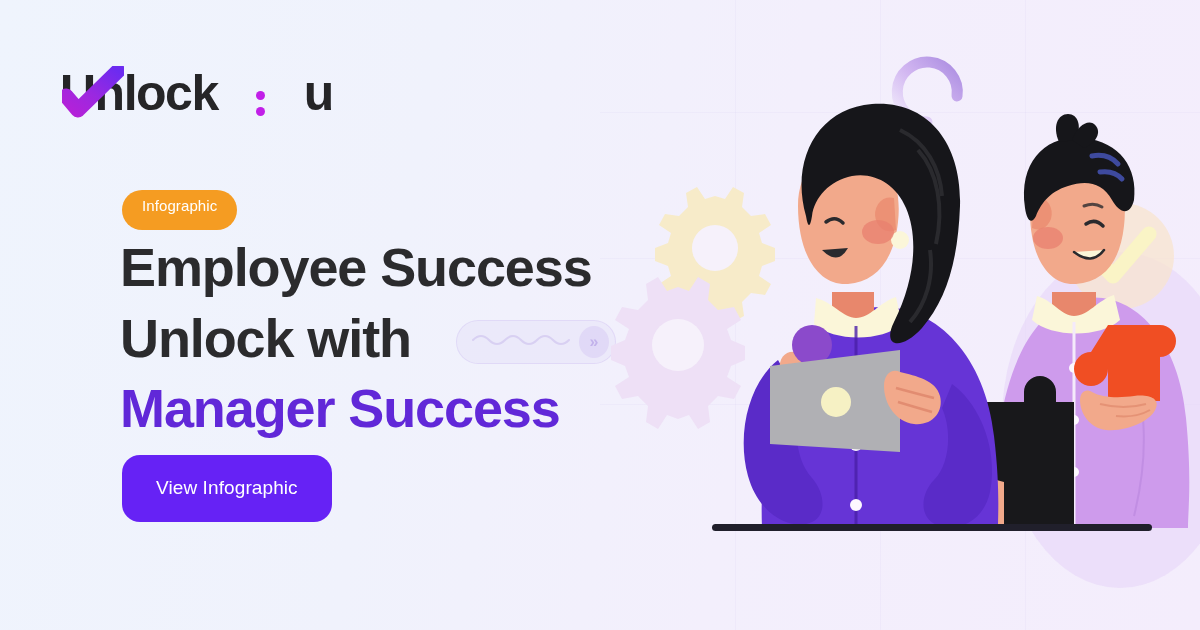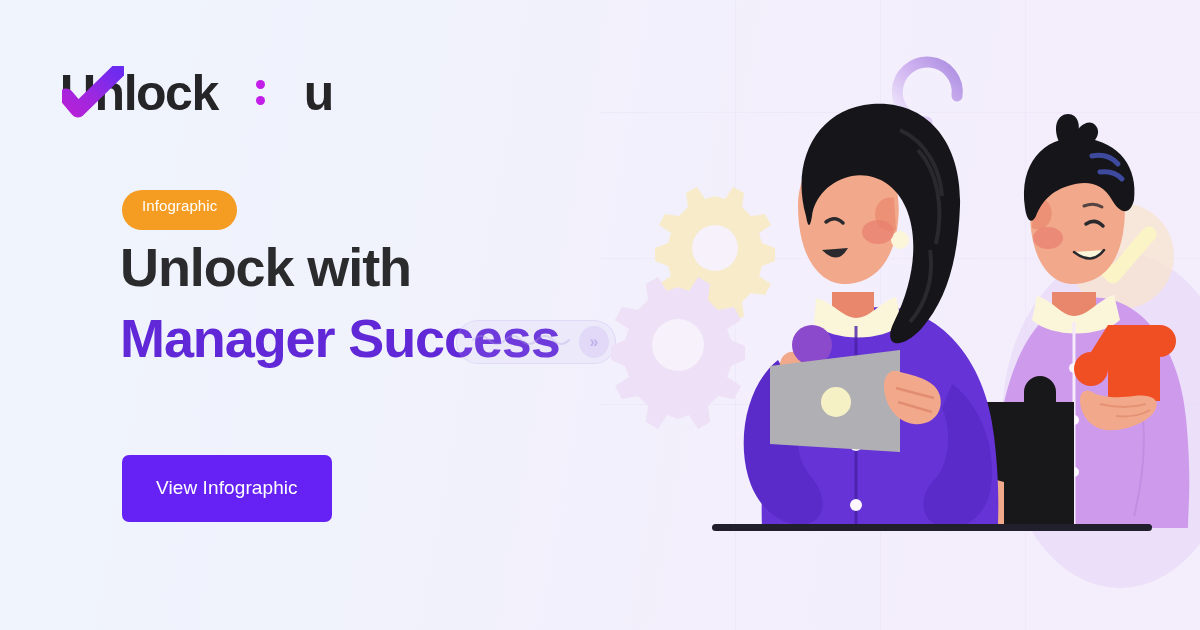--- a/index.html
+++ b/index.html
@@ -24,21 +24,21 @@
 
   
   .left { position:absolute; left:60px; top:0; width:600px; height:630px; }
 
   .logo { position:absolute; left:0; top:56px; height:62px; display:flex; align-items:flex-end; }
   .logo-mark { position:relative; width:0; height:0; }
   .logo-check { position:absolute; left:2px; top:-52px; width:62px; height:52px; }
   .logo-text {
     font-size:50px; font-weight:bold; letter-spacing:-1.5px;
     color:#252527; line-height:1; font-family:"Liberation Sans", sans-serif;
-    display:flex; align-items:center;gap:36px;
+    display:flex; align-items:flex-end;gap:36px;
   }
   .logo-colon { display:inline-flex; flex-direction:column; justify-content:center; gap:7px; margin:0 3px 0 2px; padding-bottom:2px; }
   .logo-dot { width:9px; height:9px; border-radius:50%; background:#C11FE8; }
 
   .badge {
     position:absolute; left:62px; top:190px;
     background:#F59C22; color:#FFFFFF;
     font-size:15px; font-weight:normal;
     padding:7px 20px 16px; border-radius:20px;
     display:inline-block; letter-spacing:.1px;
@@ -64,21 +64,21 @@
   .deco-circle {
     width:32px; height:32px; border-radius:50%;
     background:rgba(186,160,235,.22);
     display:flex; align-items:center; justify-content:center;
     color:rgba(170,145,225,.55); font-size:16px; font-weight:bold; line-height:1;
   }
 
   .cta {
     position:absolute; left:62px; top:455px;
     background:#6622F5; color:#fff;
-    border:none; border-radius:7px;
+    border:none; border-radius:18px;
     font-family:"Liberation Sans", sans-serif;
     font-size:19px; letter-spacing:.1px;
     padding:22px 34px 23px;
     cursor:pointer;
   }
 
   
   .illo { position:absolute; left:600px; top:0; width:600px; height:630px; }
   .illo svg { display:block; width:600px; height:630px; }
 </style>
@@ -117,20 +117,21 @@
           <span class="logo-dot"></span>
             <span class="logo-dot"></span>
         </span>
         <span>u</span>
       </span>
     </div>
 
     <span class="badge">Infographic</span>
 
     <h1 class="headline">
+      <span class="l1">Employee Success</span>
       <span class="l2">Unlock with</span>
       <span class="l3 accent">Manager Success</span>
     </h1>
 
     <div class="deco-pill">
       <span class="deco-wave">
         <svg width="108" height="18" viewBox="0 0 108 18" xmlns="http://www.w3.org/2000/svg">
           <path d="M2 9 Q 10 1 18 9 T 34 9 T 50 9 T 66 9 T 82 9 T 98 9" stroke="rgba(176,155,228,.32)" stroke-width="2" fill="none" stroke-linecap="round"></path>
         </svg>
       </span>

